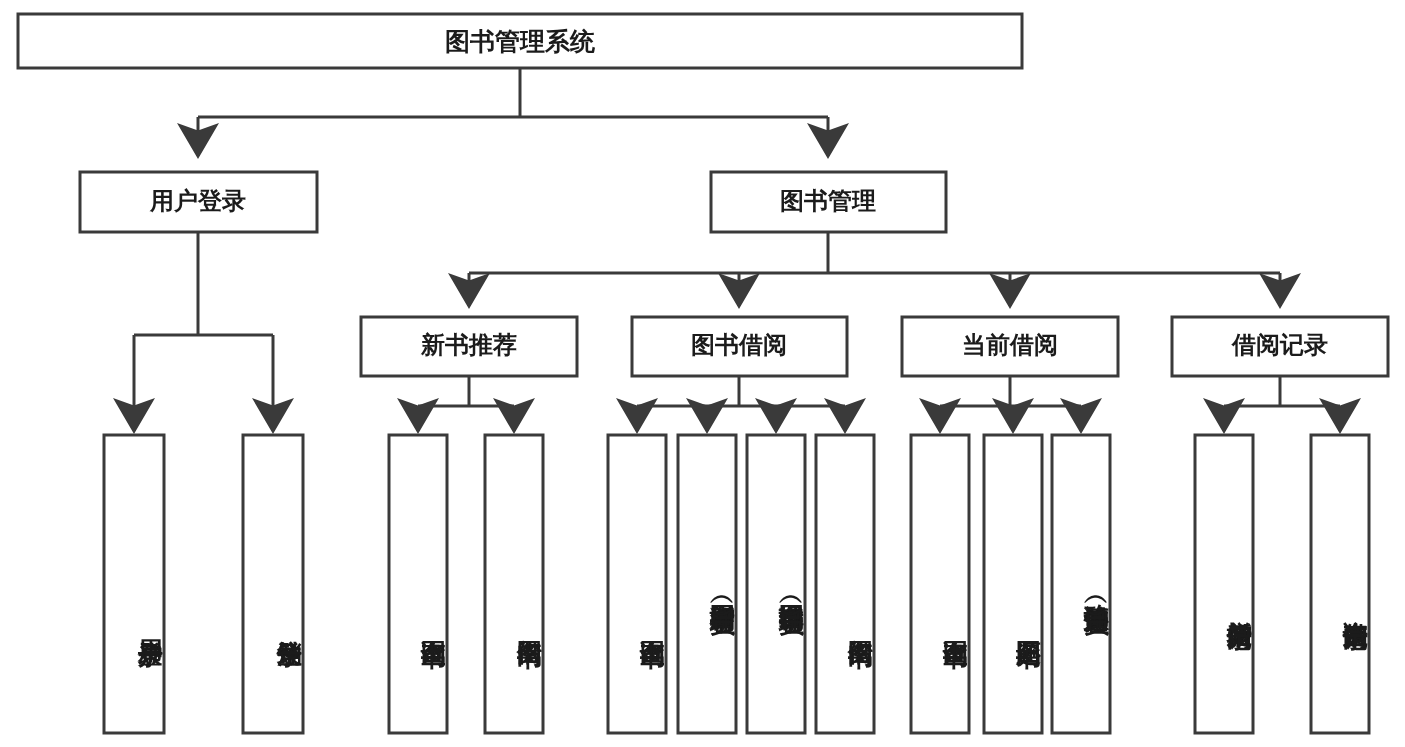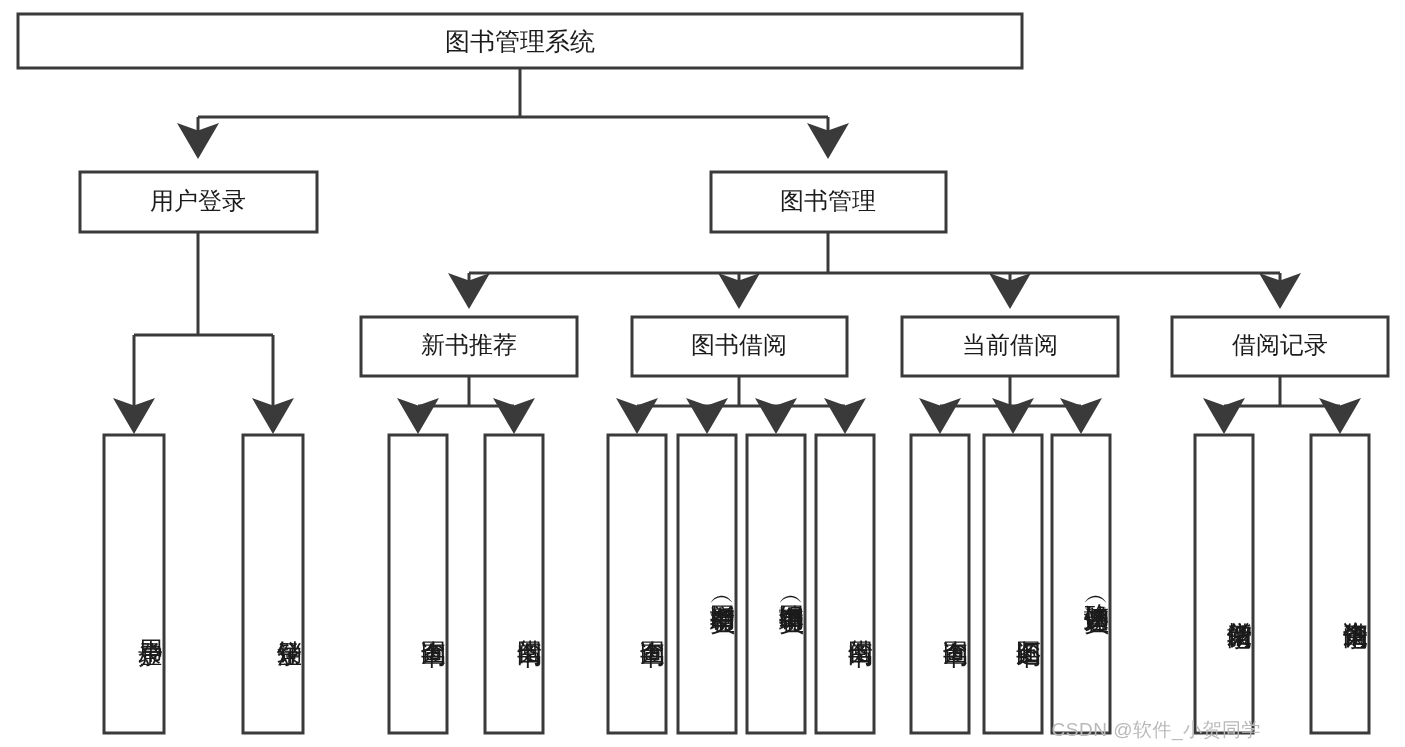--- a/index.html
+++ b/index.html
@@ -10,20 +10,21 @@
   body {
     width: 1405px;
     height: 747px;
     font-family: "Liberation Sans", "DejaVu Sans", sans-serif;
     overflow: hidden;
   }
   #diagram-root {
     position: relative;
     width: 1269px;
     height: 747px;
+    font-weight: bold;
   }
   svg#tree-svg {
     position: absolute;
     top: 0;
     left: 0;
     width: 1405px;
     height: 747px;
     display: block;
   }
   .node-rect {
@@ -208,14 +209,13 @@
   <div class="vlabel" style="left:747px; top:443px; width:58px; height:290px;">编辑图书（管理员）</div>
   <div class="vlabel" style="left:816px; top:511px; width:58px; height:222px;">借阅图书</div>
 
   <div class="vlabel" style="left:911px; top:511px; width:58px; height:222px;">查询图书</div>
   <div class="vlabel" style="left:984px; top:511px; width:58px; height:222px;">归还图书</div>
   <div class="vlabel" style="left:1052px; top:443px; width:58px; height:290px;">确认归还（管理员）</div>
 
   <div class="vlabel" style="left:1195px; top:474px; width:58px; height:259px;">新增借阅记录</div>
   <div class="vlabel" style="left:1311px; top:474px; width:58px; height:259px;">查询借阅记录</div>
 
-  <div class="watermark">CSDN @软件_小贺同学</div>
 </div>
 
 </body></html>

